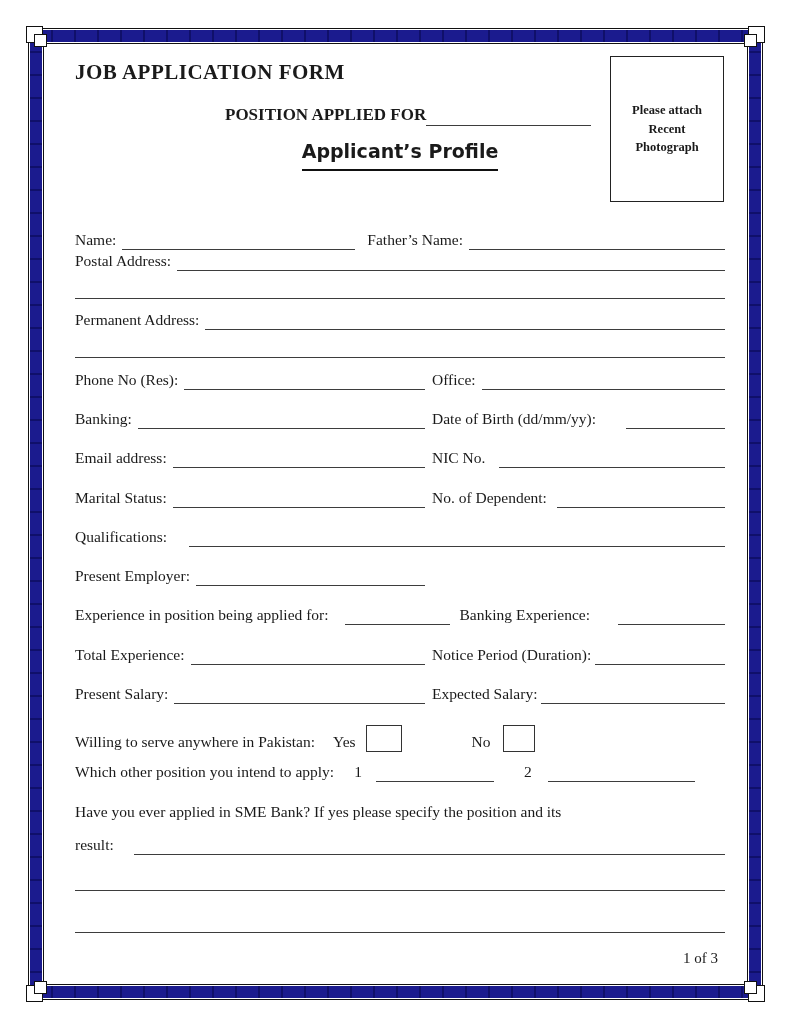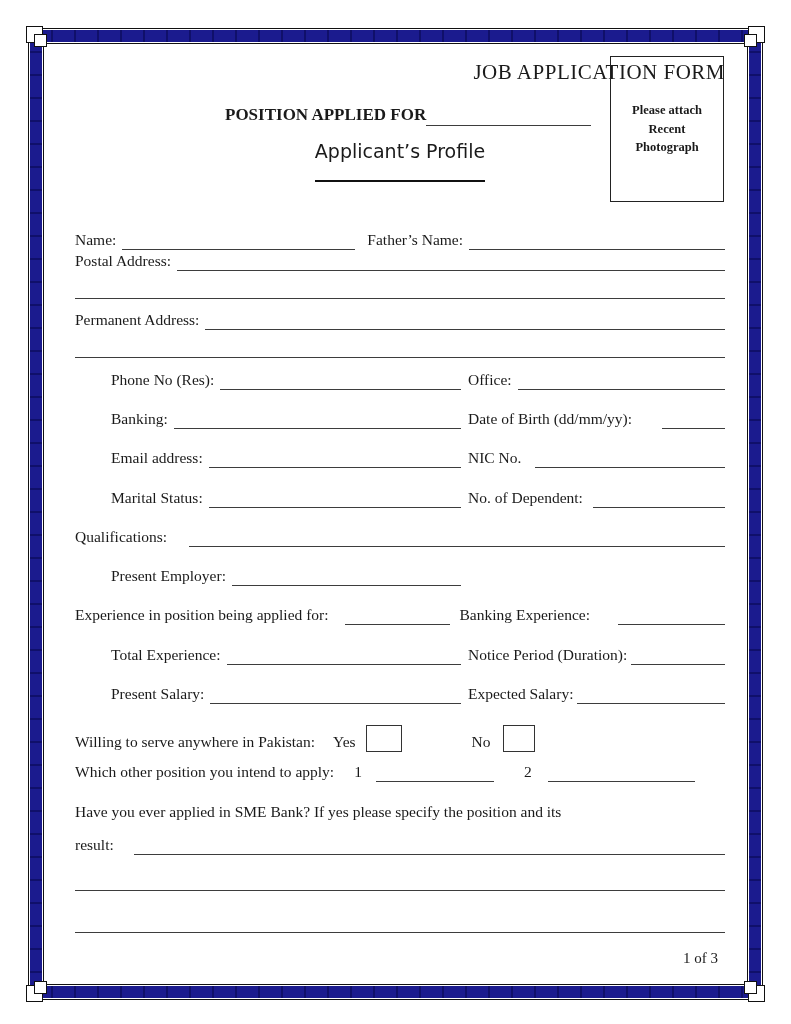--- a/index.html
+++ b/index.html
@@ -20,39 +20,39 @@
   .frame-inner{position:absolute;top:43px;left:43px;right:43px;bottom:39px;border:1px solid #111;}
   .corner{position:absolute;background:#fff;border:1.5px solid #111;z-index:3;}
   .cA{width:15px;height:15px;}
   .cB{width:11px;height:11px;}
   .tl.cA{top:26px;left:26px;} .tl.cB{top:34px;left:34px;}
   .tr.cA{top:26px;right:26px;} .tr.cB{top:34px;right:34px;}
   .bl.cA{bottom:22px;left:26px;} .bl.cB{bottom:30px;left:34px;}
   .br.cA{bottom:22px;right:26px;} .br.cB{bottom:30px;right:34px;}
 
   
-  .title{position:absolute;top:60px;left:75px;width:650px;text-align:right;
-         font-size:21px;font-weight:400;letter-spacing:.5px;}
+  .title{position:absolute;top:60px;left:75px;width:650px;text-align:left;
+         font-size:21px;font-weight:700;letter-spacing:.5px;}
   .pos-row{position:absolute;top:104px;left:225px;height:22px;display:flex;align-items:flex-end;}
   .pos-label{font-size:17px;font-weight:700;line-height:1;padding-bottom:3px;white-space:nowrap;}
   .pos-line{width:165px;height:0;border-bottom:1.5px solid #3d3d3d;}
   .subtitle{position:absolute;top:140px;left:75px;width:650px;text-align:center;}
-  .subtitle span{font-family:"DejaVu Sans", sans-serif;font-size:19px;font-weight:400;
-                 border-bottom:2px solid #111;padding-bottom:18px;}
+  .subtitle span{font-family:"DejaVu Sans", sans-serif;font-size:19px;font-weight:700;
+                 border-bottom:2px solid #111;padding-bottom:7px;}
 
   
   .photo-box{position:absolute;left:610px;top:56px;width:112px;height:144px;border:1px solid #222;
              display:flex;flex-direction:column;align-items:center;justify-content:center;
              text-align:center;font-weight:700;font-size:12.5px;line-height:1.5;}
 
   
   .row{position:absolute;left:75px;width:650px;height:26px;display:flex;align-items:flex-end;}
   .lbl{font-size:15.5px;line-height:1;padding-bottom:3px;white-space:nowrap;}
   .ul{height:0;border-bottom:1.5px solid #3d3d3d;flex:1;margin-left:6px;}
-  .col-l{display:flex;align-items:flex-end;width:350px;flex:none;margin-right:7px;margin-left:36px;}
+  .col-l{display:flex;align-items:flex-end;width:350px;flex:none;margin-right:7px;}
   .col-r{display:flex;align-items:flex-end;flex:1;}
   .ul-fixed{flex:none;}
   .cbox{width:34px;height:25px;border:1.5px solid #333;background:#fff;flex:none;}
   .plain{padding-bottom:3px;}
 
   .footer{position:absolute;top:950px;right:73px;font-size:15px;}
 </style>
 </head>
 <body>
 

